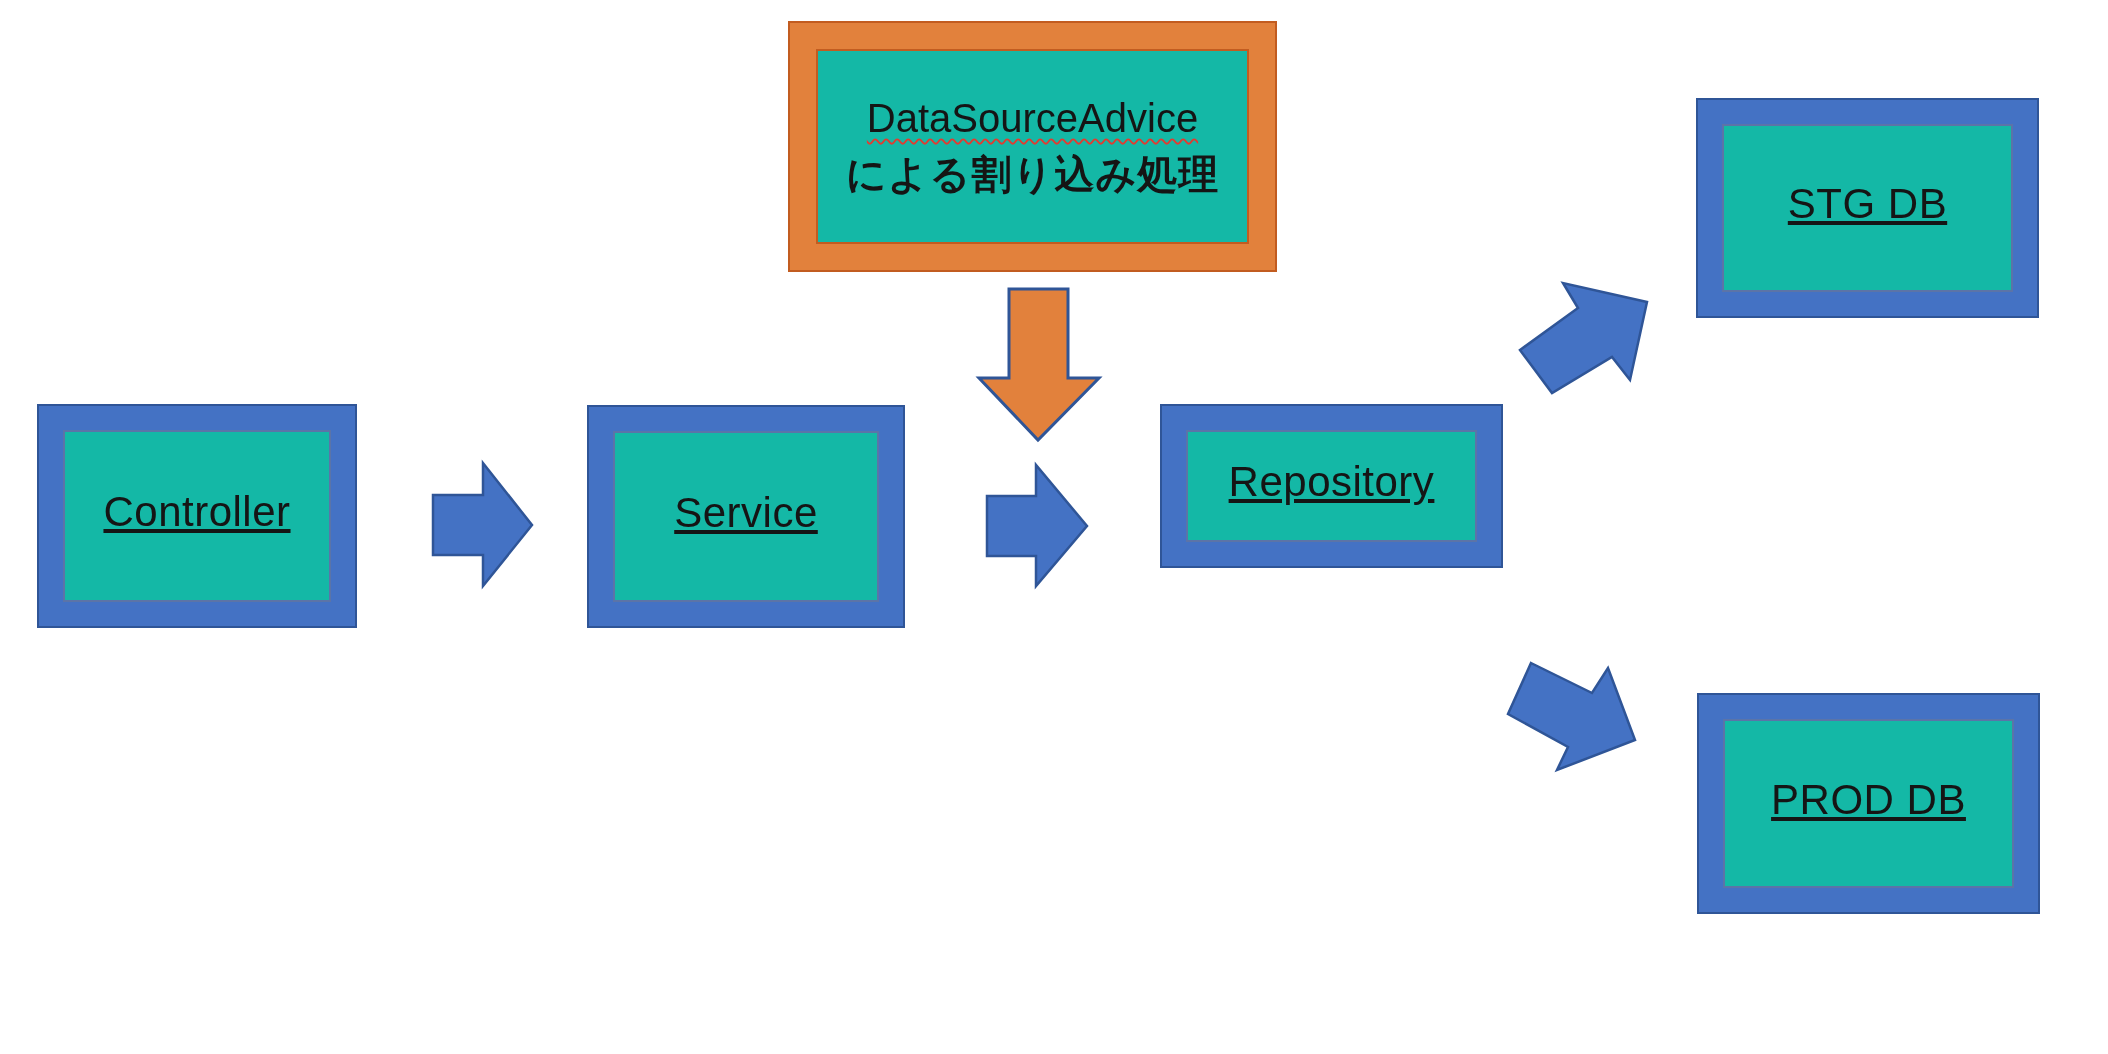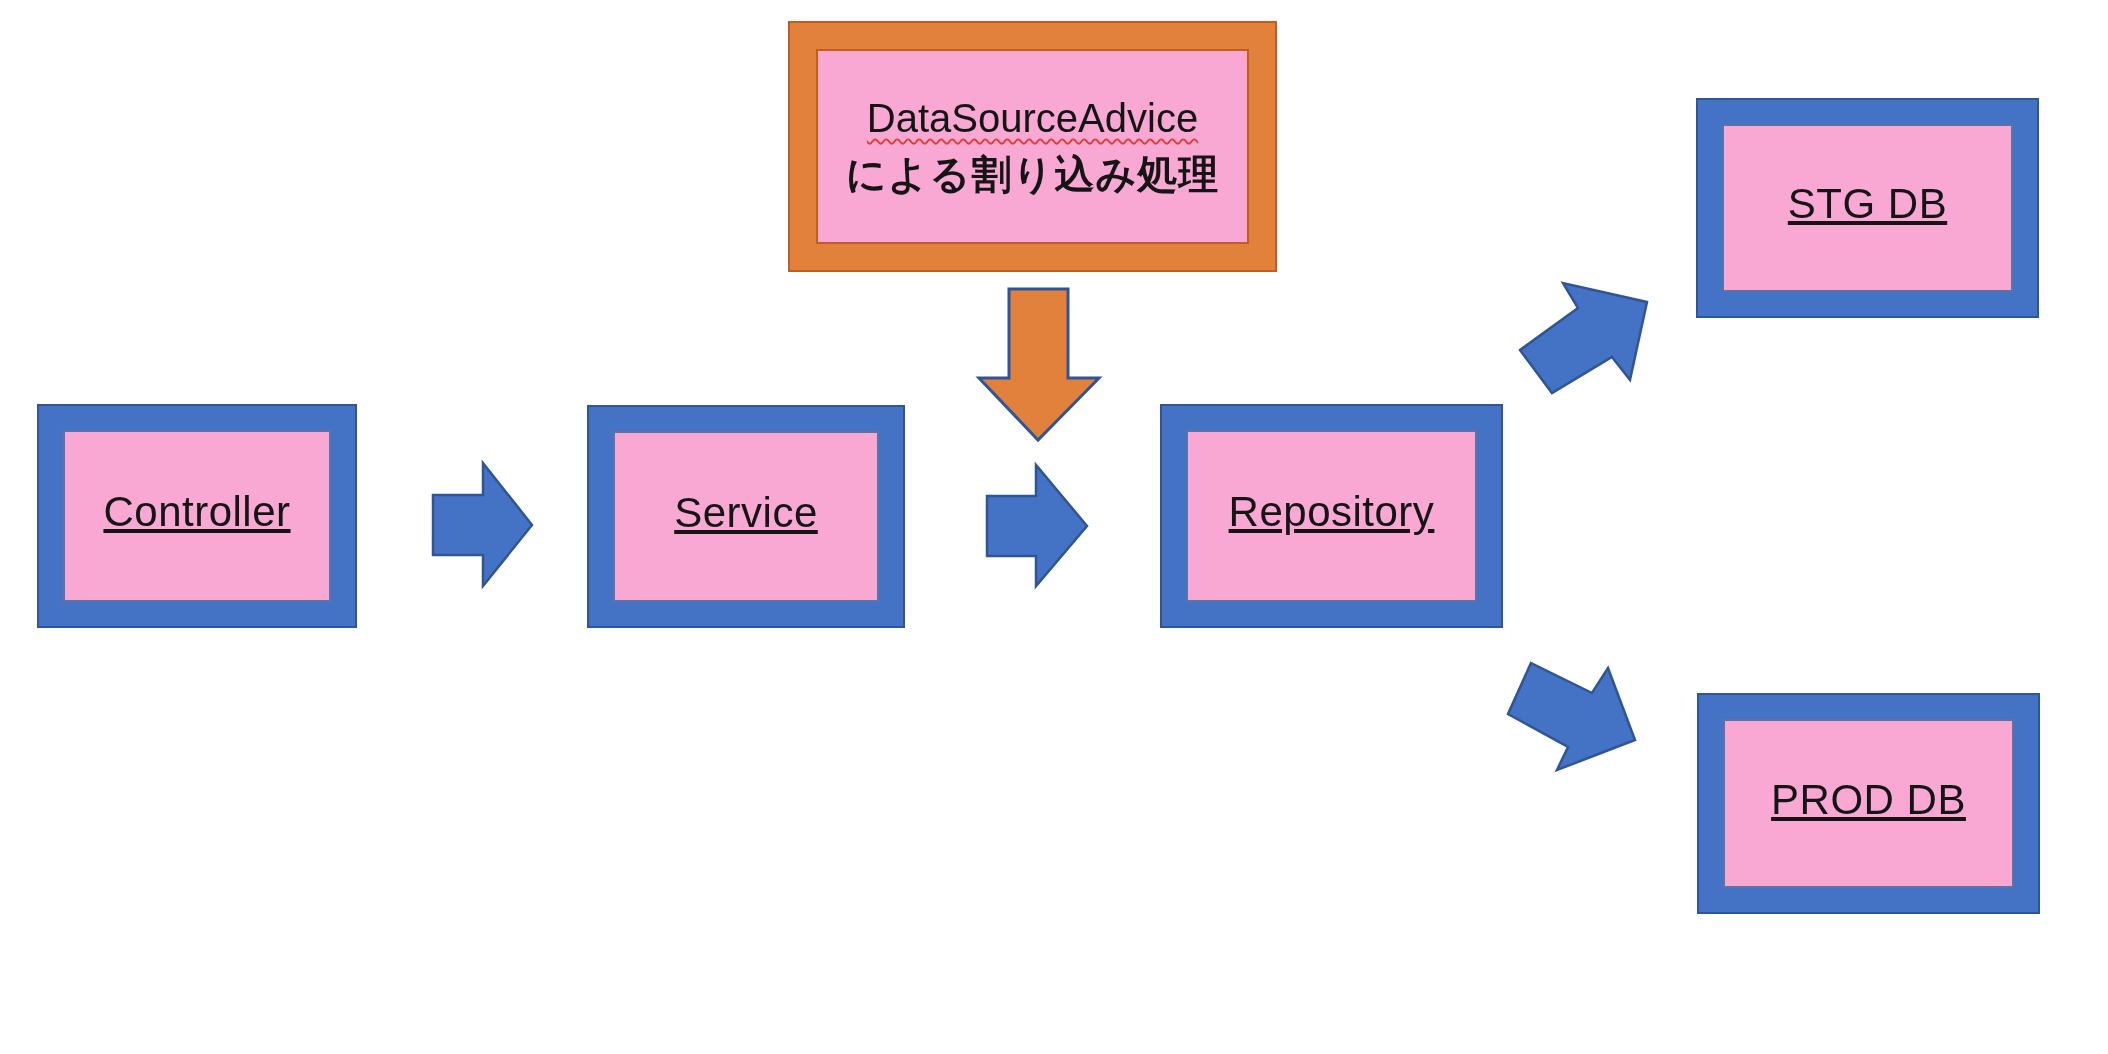--- a/index.html
+++ b/index.html
@@ -23,21 +23,21 @@
   }
   .node .frame {
     position: absolute;
     inset: 0;
     box-sizing: border-box;
     border: 2px solid;
   }
   .node .inner {
     position: absolute;
     box-sizing: border-box;
-    background: #f9a8d4;
+    background: #14b8a6;
     border: 2px solid;
     display: flex;
     align-items: center;
     justify-content: center;
   }
   .node-blue .frame {
     background: var(--blue-fill, #4472C4);
     border-color: var(--blue-border, #2F5597);
   }
   .node-blue .inner {
@@ -119,21 +119,21 @@
     </div>
   </div>
 
   <div class="node node-blue" style="left:37px; top:404px; width:320px; height:224px;">
     <div class="frame"></div>
     <div class="inner">
       <span class="node-label">Controller</span>
     </div>
   </div>
 
-  <div class="node node-blue" style="left:1160px; top:404px; width:343px; height:224px;">
+  <div class="node node-blue" style="left:1160px; top:404px; width:343px; height:164px;">
     <div class="frame"></div>
     <div class="inner">
       <span class="node-label">Repository</span>
     </div>
   </div>
 
   <div class="node node-blue" style="left:1696px; top:98px; width:343px; height:220px;">
     <div class="frame"></div>
     <div class="inner">
       <span class="node-label">STG DB</span>

